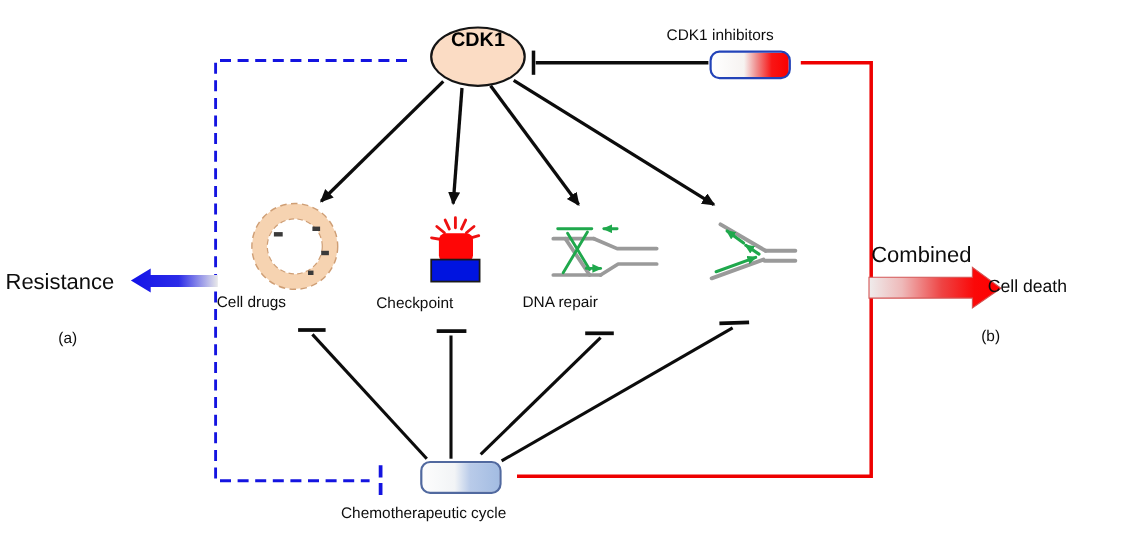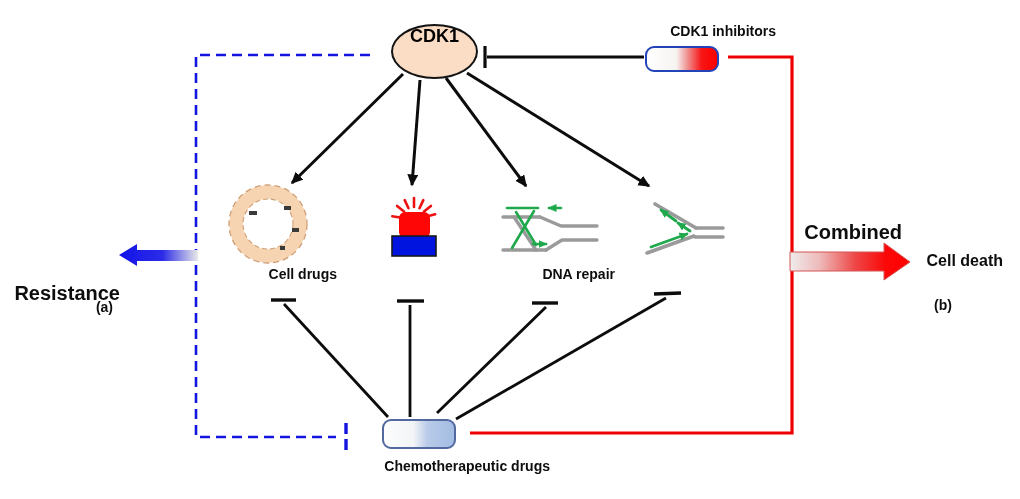--- a/index.html
+++ b/index.html
@@ -2,22 +2,22 @@
 <html><head>
 <meta charset="utf-8">
 <style>
   html,body{margin:0;padding:0;background:#ffffff;}
   #figure{
     position:relative;width:1020px;height:499px;background:#ffffff;overflow:hidden;
     font-family:"Liberation Sans",sans-serif;
   }
   #wires{position:absolute;left:0;top:0;width:1020px;height:499px;}
   .lbl{
-    position:absolute;font-weight:bold;color:#0d0d0d;font-size:14px;
-    text-align:right;white-space:nowrap;line-height:1.1;
+    position:absolute;font-weight:normal;color:#0d0d0d;font-size:14px;
+    text-align:left;white-space:nowrap;line-height:1.1;
   }
   .lbl-sm{font-size:14px;}
   .lbl-lg{font-size:20px;}
   .lbl-xl{font-size:16px;}
   .node-oval{
     position:absolute;left:391px;top:24px;width:87px;height:55px;
     border:2.5px solid #141414;border-radius:50%;background:#fbdcc4;
     display:flex;justify-content:center;
     font-weight:bold;font-size:18px;color:#000000;box-sizing:border-box;
   }
@@ -155,25 +155,26 @@
   </svg>
 
   <div class="node-oval">
     <span>CDK1</span>
   </div>
 
   <div class="lbl lbl-sm" style="left:606px;top:24px;width:170px;">CDK1 inhibitors</div>
   <div class="pill pill-inhibitor"></div>
 
   <div class="pill pill-chemo"></div>
-  <div class="lbl lbl-sm" style="left:310px;top:459px;width:240px;">Chemotherapeutic drugs</div>
+  <div class="lbl lbl-sm" style="left:310px;top:459px;width:240px;">Chemotherapeutic cycle</div>
 
   <div class="lbl lbl-sm" style="left:197px;top:267px;width:140px;">Cell drugs</div>
+  <div class="lbl lbl-sm" style="left:342px;top:268px;width:140px;">Checkpoint</div>
   <div class="lbl lbl-sm" style="left:475px;top:267px;width:140px;">DNA repair</div>
 
-  <div class="lbl lbl-lg" style="left:5px;top:246px;width:115px;margin-top:36px;">Resistance</div>
+  <div class="lbl lbl-lg" style="left:5px;top:246px;width:115px;">Resistance</div>
   <div class="lbl lbl-sm" style="left:53px;top:300px;width:60px;">(a)</div>
 
   <div class="lbl lbl-lg" style="left:792px;top:221px;width:110px;">Combined</div>
   <div class="lbl lbl-xl" style="left:898px;top:252px;width:105px;">Cell death</div>
   <div class="lbl lbl-sm" style="left:892px;top:298px;width:60px;">(b)</div>
 
 </div>
 
 </body></html>

